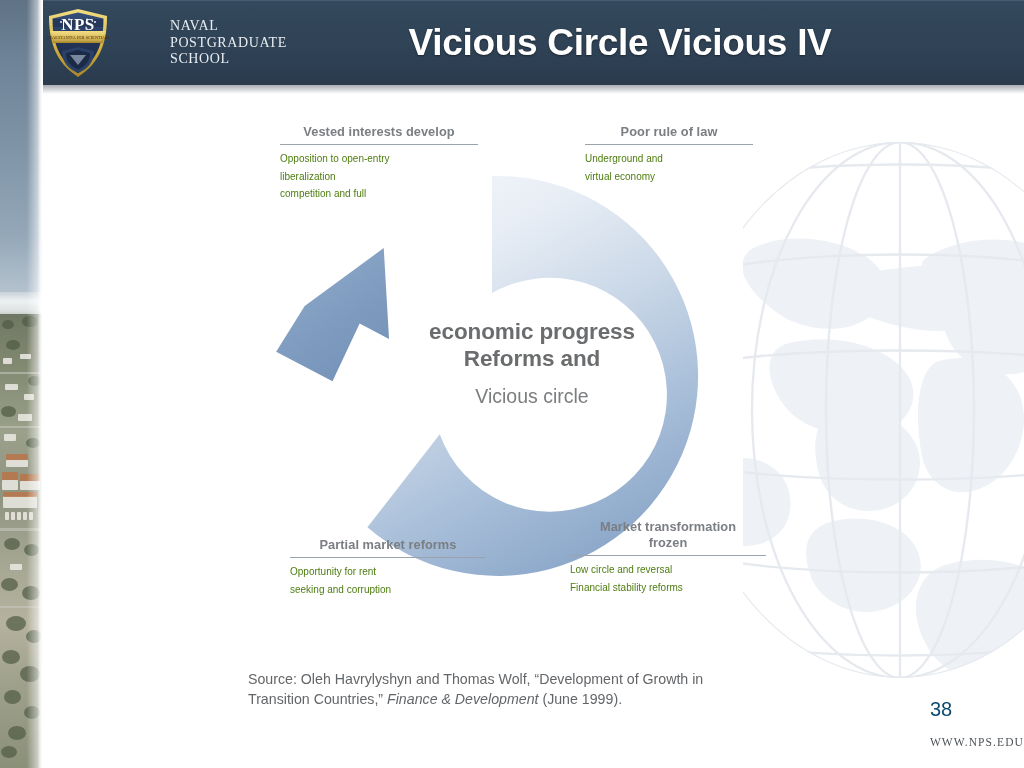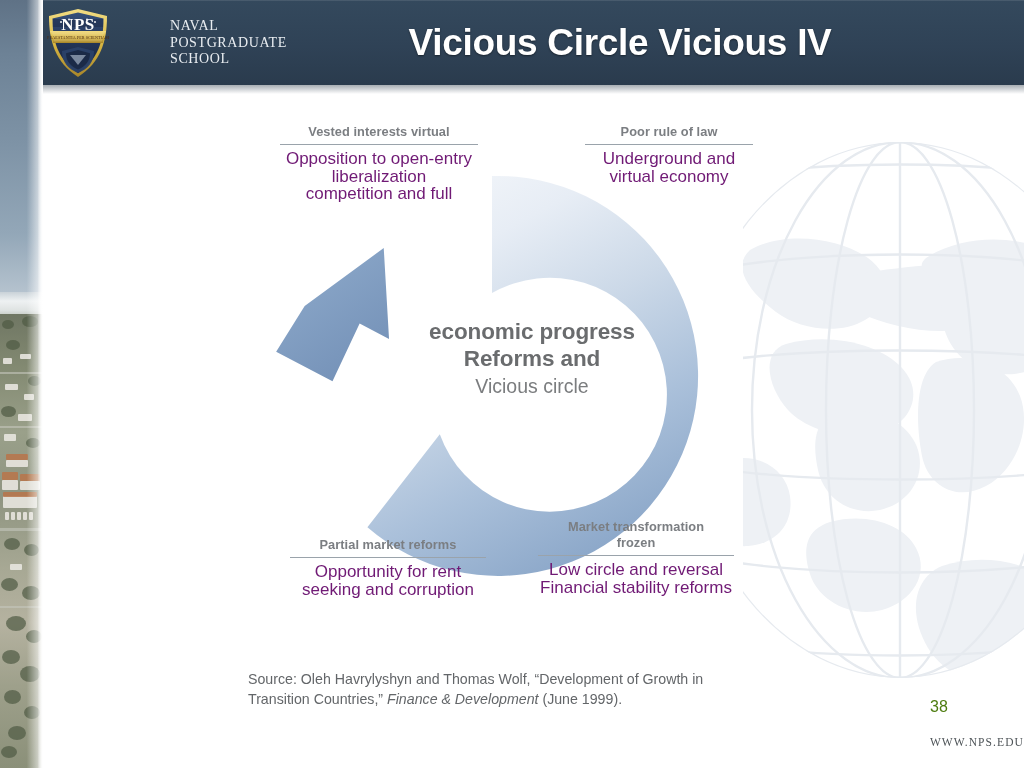--- a/index.html
+++ b/index.html
@@ -64,53 +64,53 @@
   }
 
   
   .diagram{position:absolute;left:230px;top:108px;width:570px;height:520px;}
   .diagram svg{display:block;}
 
   .center-text{
     position:absolute;left:392px;top:318px;width:280px;text-align:center;
   }
   .center-main{font-size:22.5px;font-weight:bold;color:#6a6c6e;line-height:27px;letter-spacing:-.1px;}
-  .center-sub{font-size:19.5px;font-weight:normal;color:#7b7d7f;line-height:26px;margin-top:1px;}
+  .center-sub{font-size:19.5px;font-weight:normal;color:#7b7d7f;line-height:26px;margin-top:11px;}
 
   
   .node{position:absolute;}
   .node .nt{
     font-size:12.8px;font-weight:bold;color:#7b7e82;text-align:center;line-height:16px;
     letter-spacing:.05px;white-space:nowrap;
   }
   .node .nt.wrap{white-space:normal;}
   .node .rule{height:1px;background:#9aa3ab;margin:4px 0 5px 0;}
-  .node .nb{font-size:17px;color:#701a75;text-align:center;line-height:17.5px;}
+  .node .nb{font-size:10px;color:#4d7c0f;text-align:left;line-height:17.5px;}
 
   #node-tl{left:280px;top:124px;width:198px;}
   #node-tr{left:585px;top:124px;width:168px;}
   #node-bl{left:290px;top:537px;width:196px;}
-  #node-br{left:538px;top:519px;width:196px;}
+  #node-br{left:570px;top:519px;width:196px;}
 
   
   .source{
     position:absolute;left:248px;top:670px;width:520px;
     font-size:14.2px;line-height:19.5px;color:#636669;
   }
   .source i{font-style:italic;}
 
   .footer-url{
     position:absolute;left:0;top:736px;width:1024px;text-align:right;
     font-family:"Liberation Serif", serif;font-size:11.5px;letter-spacing:1.1px;color:#4d5357;
   }
   .footer-url span{margin-left:-40px;}
 
   .page-num{
     position:absolute;left:930px;top:698px;width:50px;
-    font-size:16px;color:#4d7c0f;text-align:left;
+    font-size:20px;color:#0c4a6e;text-align:left;
   }
 </style>
 </head>
 <body>
 
 <div class="slide">
 
   <div class="photo-strip">
     <div class="ps-sky"></div>
     <div class="ps-surf"></div>
@@ -277,21 +277,21 @@
 
   <div class="center-text">
     <div class="center-main">
       <div>economic progress</div>
       <div>Reforms and</div>
     </div>
     <div class="center-sub">Vicious circle</div>
   </div>
 
   <div class="node" id="node-tl">
-    <div class="nt">Vested interests virtual</div>
+    <div class="nt">Vested interests develop</div>
     <div class="rule"></div>
     <div class="nb">
       <div>Opposition to open-entry</div>
       <div>liberalization</div>
       <div>competition and full</div>
     </div>
   </div>
 
   <div class="node" id="node-bl">
     <div class="nt">Partial market reforms</div>

